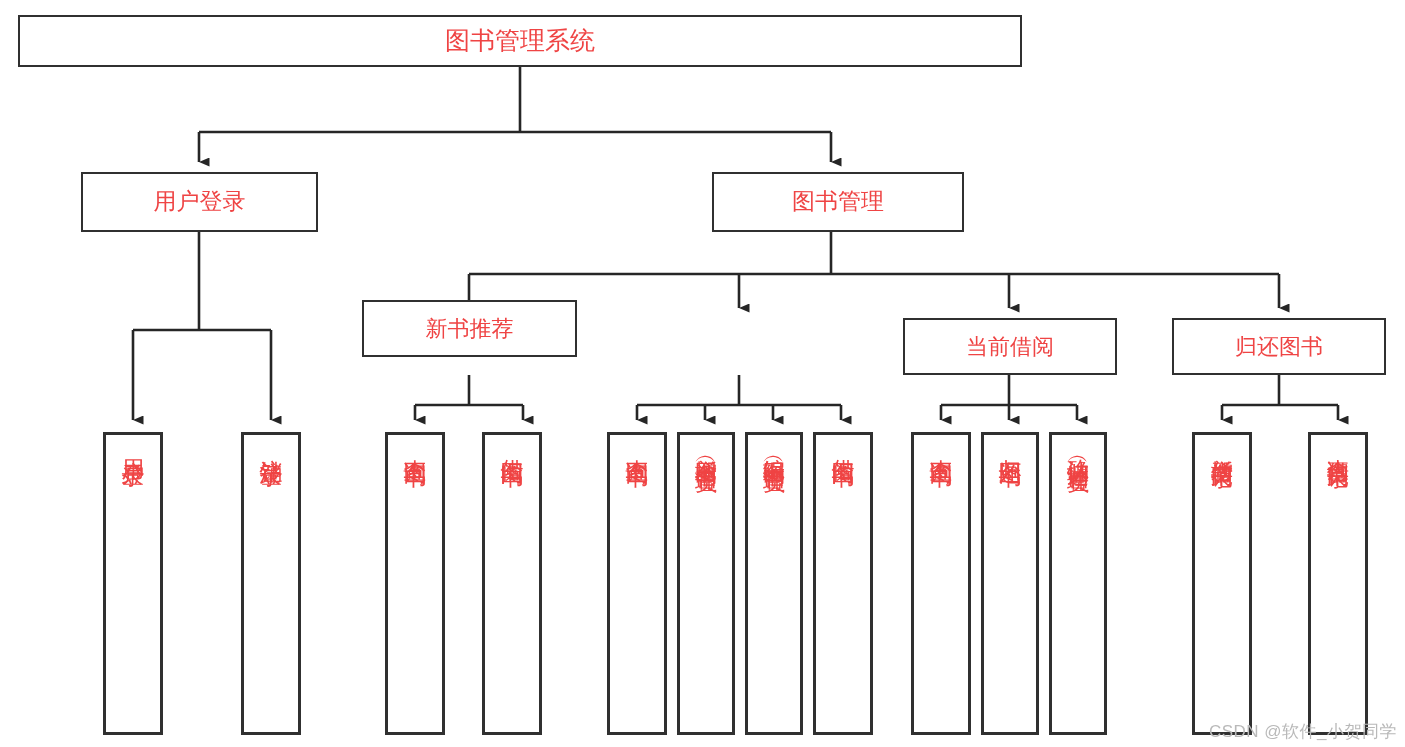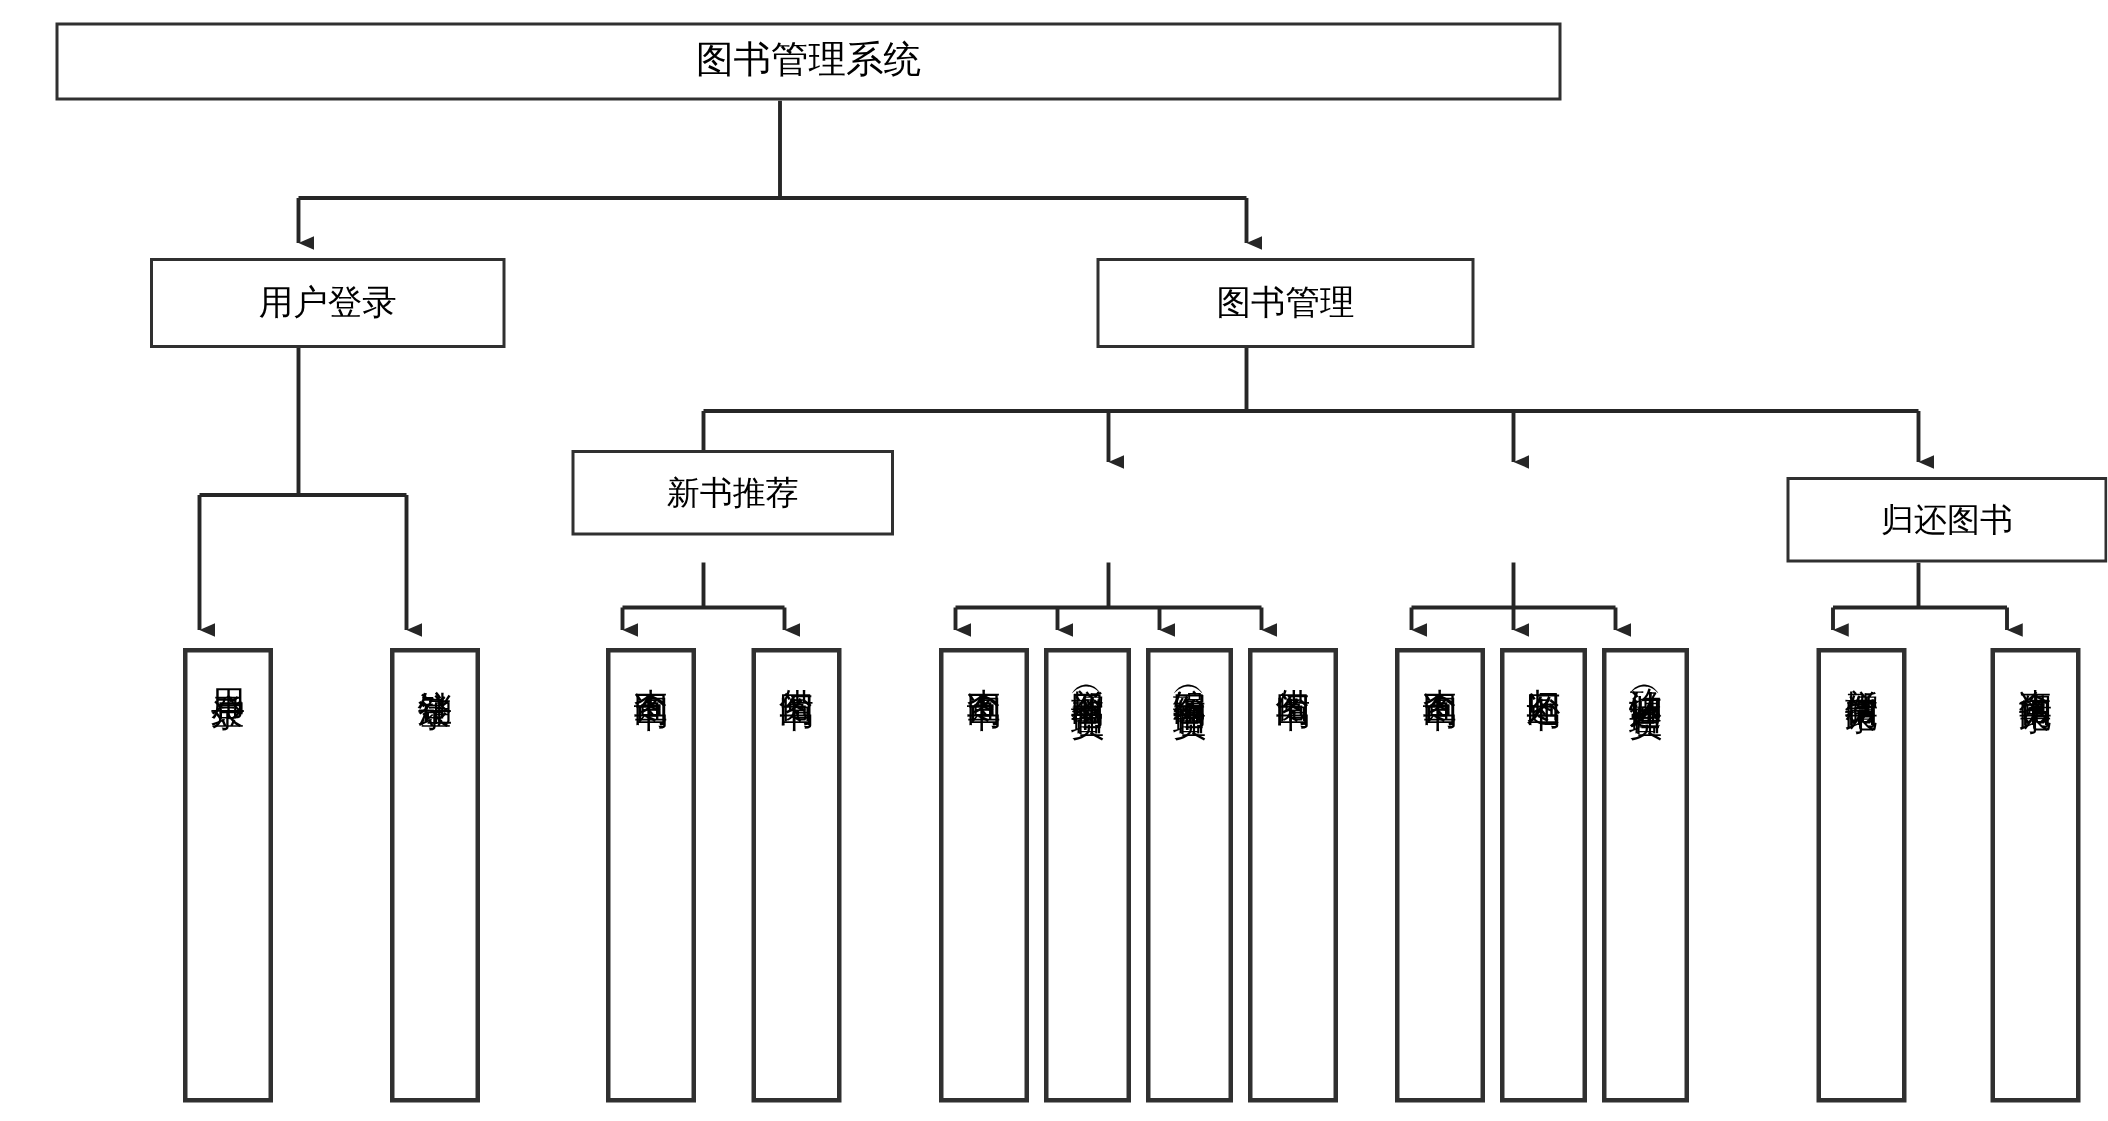--- a/index.html
+++ b/index.html
@@ -27,22 +27,21 @@
     pointer-events: none;
   }
   .node {
     position: absolute;
     box-sizing: border-box;
     background: #ffffff;
     border: 2.5px solid #303030;
     display: flex;
     align-items: center;
     justify-content: center;
-    color: #000000;
-    margin-left: 19px;
+    color: #ef4444;
   }
   .node .label {
     display: block;
     text-align: center;
     line-height: 1.18;
   }
   .node.root {
     font-size: 25px;
   }
   .node.lvl1 {
@@ -145,20 +144,23 @@
 
   <div class="node lvl1" style="left:712px; top:172px; width:252px; height:60px;">
     <span class="label">图书管理</span>
   </div>
 
   <div class="node lvl2" style="left:362px; top:300px; width:215px; height:57px;">
     <span class="label">新书推荐</span>
   </div>
 
 
+  <div class="node lvl2" style="left:903px; top:318px; width:214px; height:57px;">
+    <span class="label">当前借阅</span>
+  </div>
 
   <div class="node lvl2" style="left:1172px; top:318px; width:214px; height:57px;">
     <span class="label">归还图书</span>
   </div>
 
   <div class="node leaf" style="left:103px; top:432px; width:60px; height:303px;">
     <span class="label">用户登录</span>
   </div>
 
   <div class="node leaf" style="left:241px; top:432px; width:60px; height:303px;">
@@ -202,14 +204,15 @@
   </div>
 
   <div class="node leaf tall" style="left:1192px; top:432px; width:60px; height:303px;">
     <span class="label">新增借阅记录</span>
   </div>
 
   <div class="node leaf tall" style="left:1308px; top:432px; width:60px; height:303px;">
     <span class="label">查询借阅记录</span>
   </div>
 
+  <div class="watermark">CSDN @软件_小贺同学</div>
 
 </div>
 
 </body></html>

